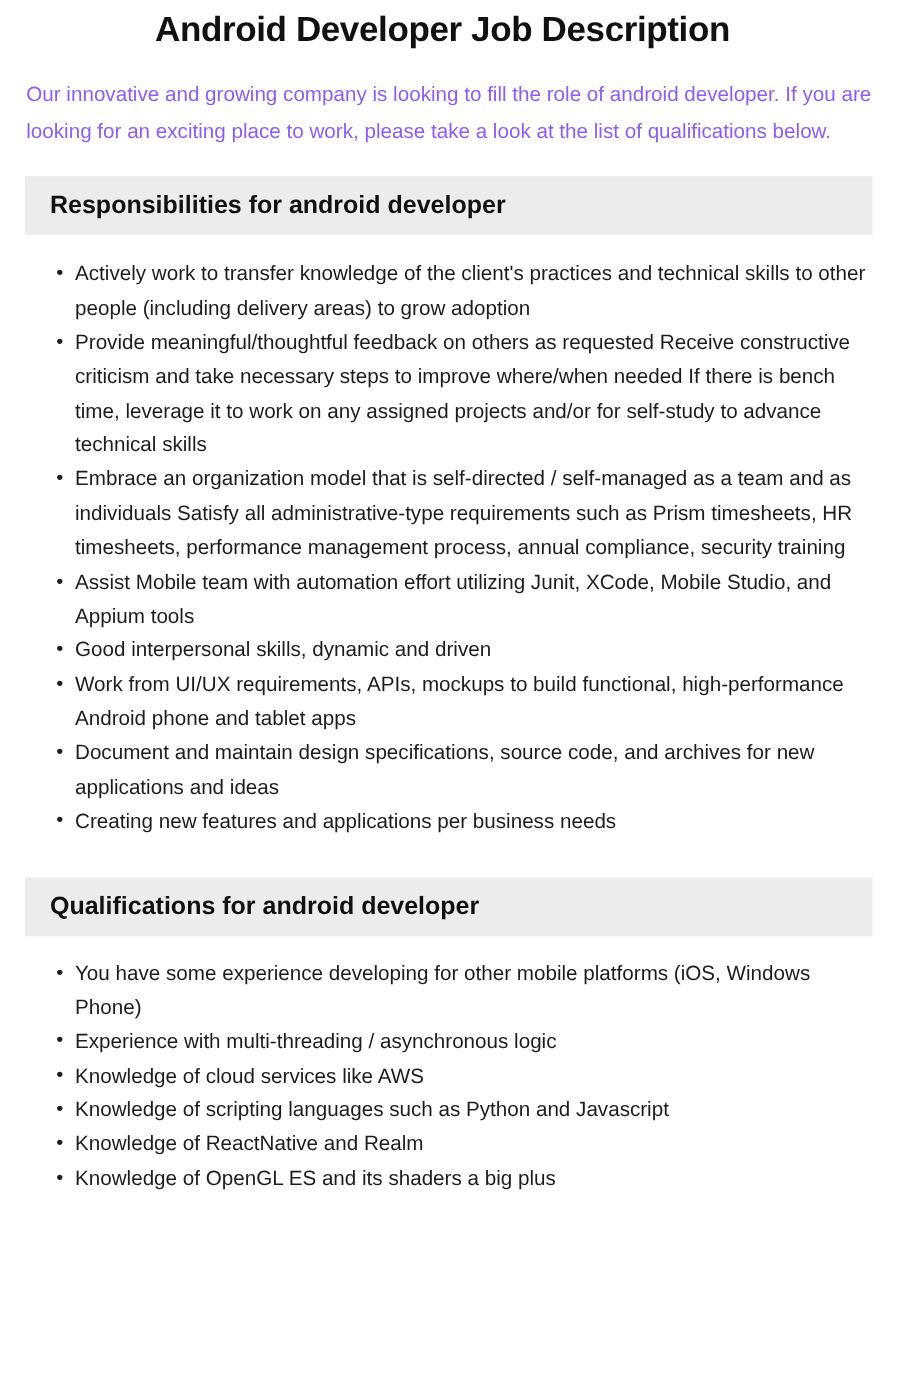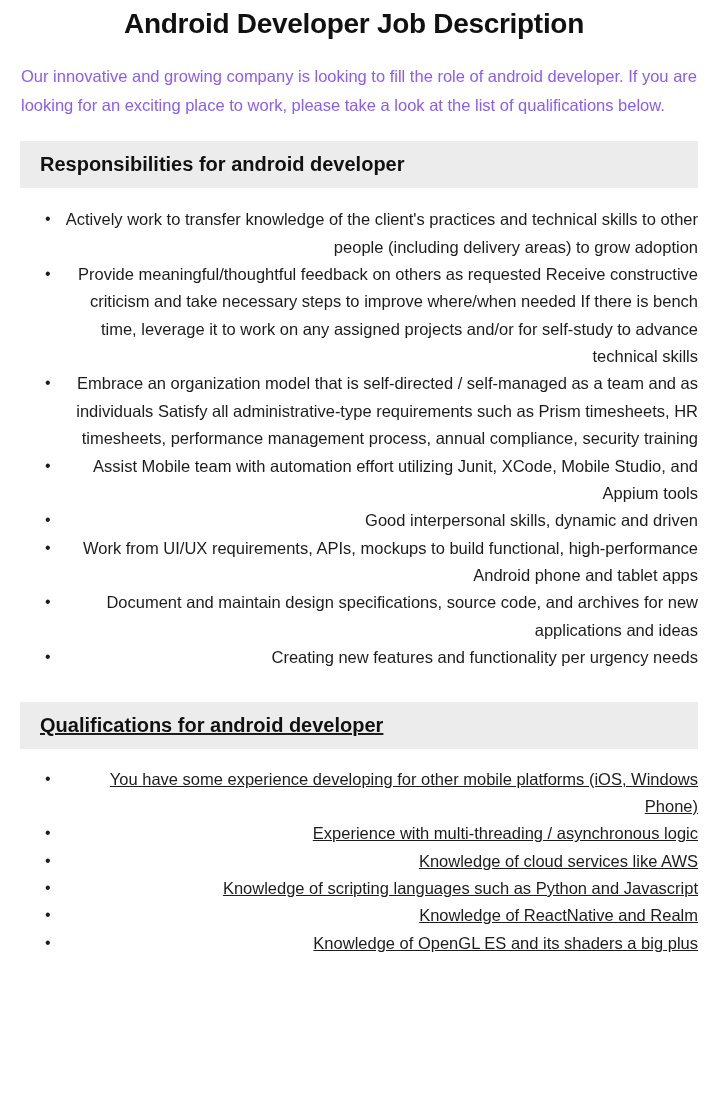--- a/index.html
+++ b/index.html
@@ -66,25 +66,23 @@
     content: "\2022";
     position: absolute;
     left: 25px;
     top: 0;
     font-size: 16px;
     line-height: 1.66;
     color: #1c1c1c;
   }
   .list-item-text {
     display: block;
-    text-align: right;
   }
   .section-qualifications {
     margin-top: 30px;
-    text-decoration: underline;
   }
   .section-qualifications .section-list {
     margin-top: 17px;
   }
 </style>
 </head>
 <body>
 
 <div class="page">
 
@@ -110,21 +108,21 @@
         <li>
           <span class="list-item-text">Good interpersonal skills, dynamic and driven</span>
         </li>
         <li>
           <span class="list-item-text">Work from UI/UX requirements, APIs, mockups to build functional, high-performance Android phone and tablet apps</span>
         </li>
         <li>
           <span class="list-item-text">Document and maintain design specifications, source code, and archives for new applications and ideas</span>
         </li>
         <li>
-          <span class="list-item-text">Creating new features and functionality per urgency needs</span>
+          <span class="list-item-text">Creating new features and applications per business needs</span>
         </li>
       </ul>
   </div>
 
   <div class="section section-qualifications">
     <div class="section-header">Qualifications for android developer</div>
     <ul class="section-list" id="qualifications-list">
         <li>
           <span class="list-item-text">You have some experience developing for other mobile platforms (iOS, Windows Phone)</span>
         </li>

